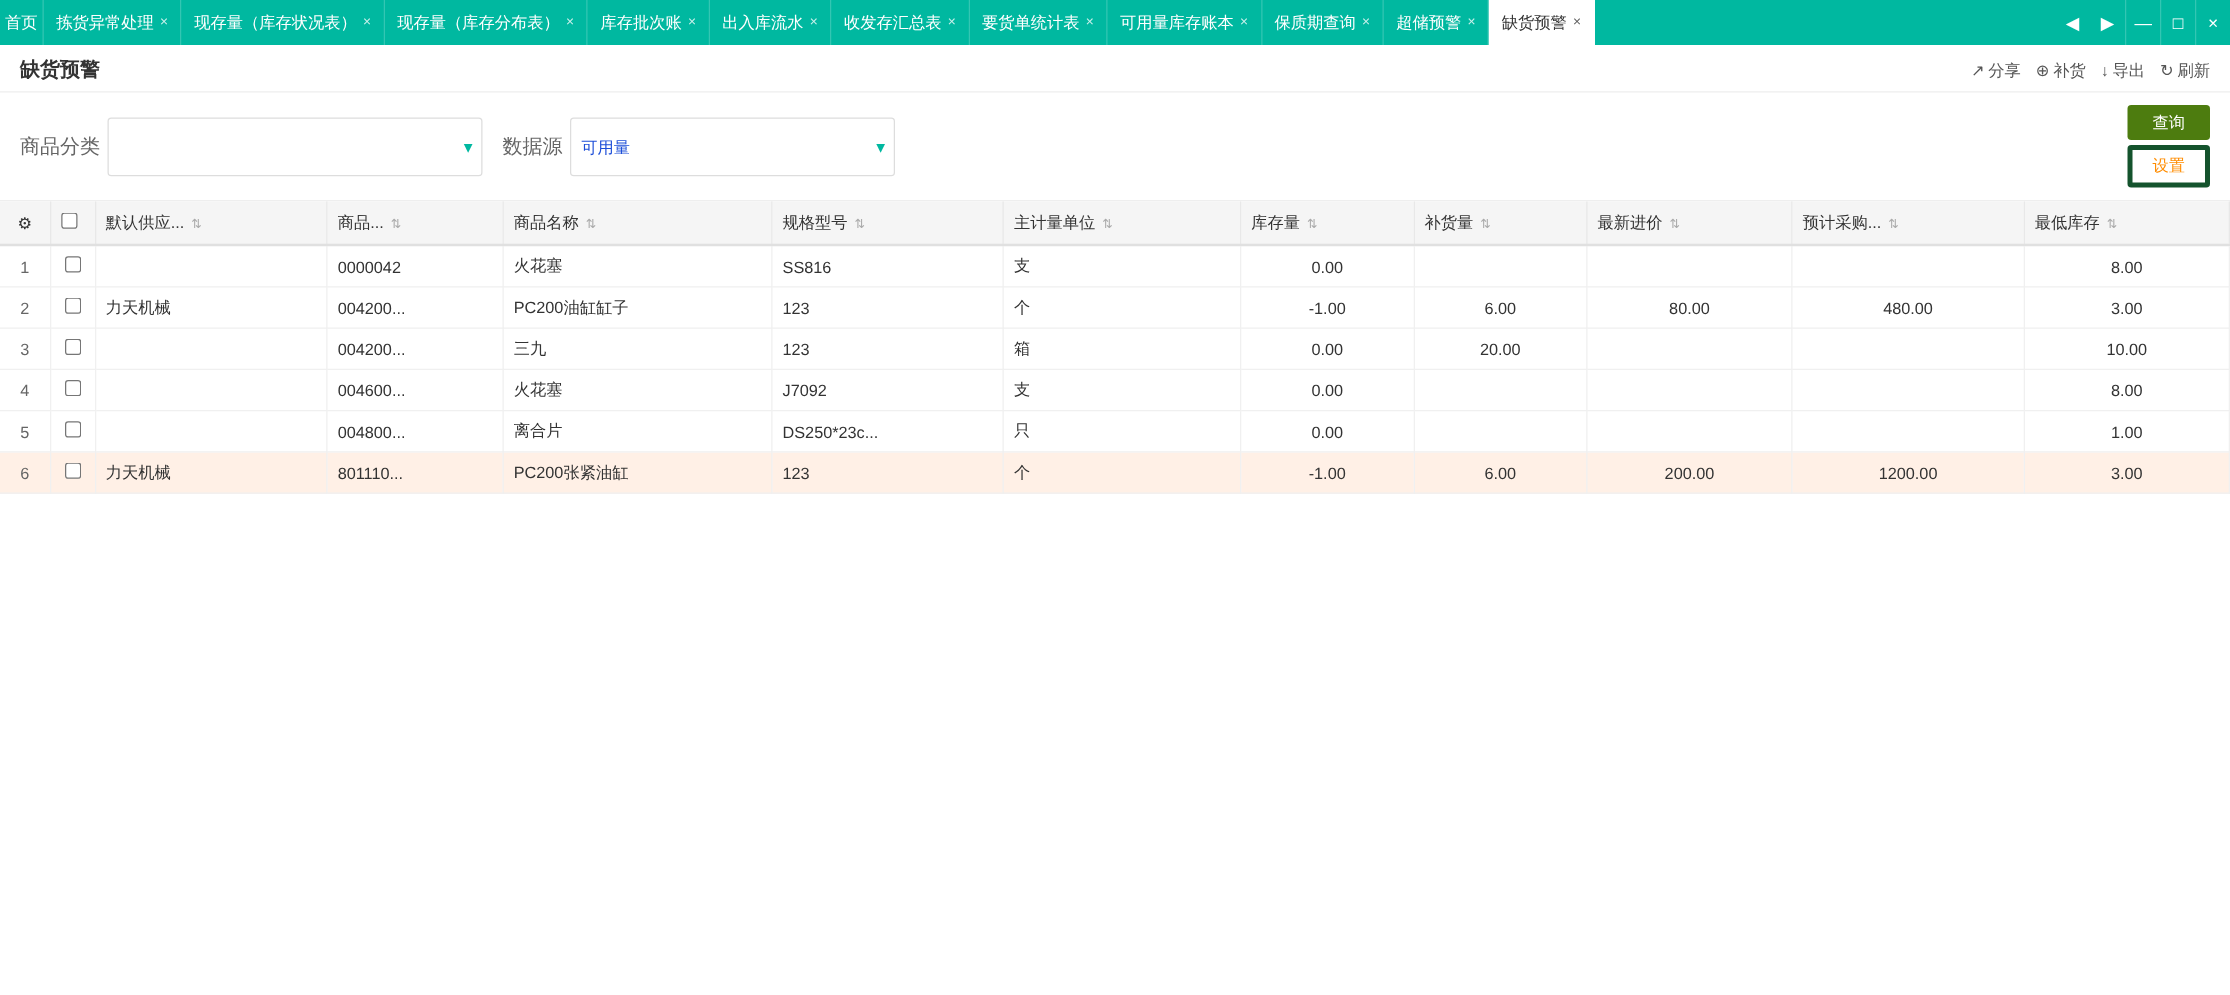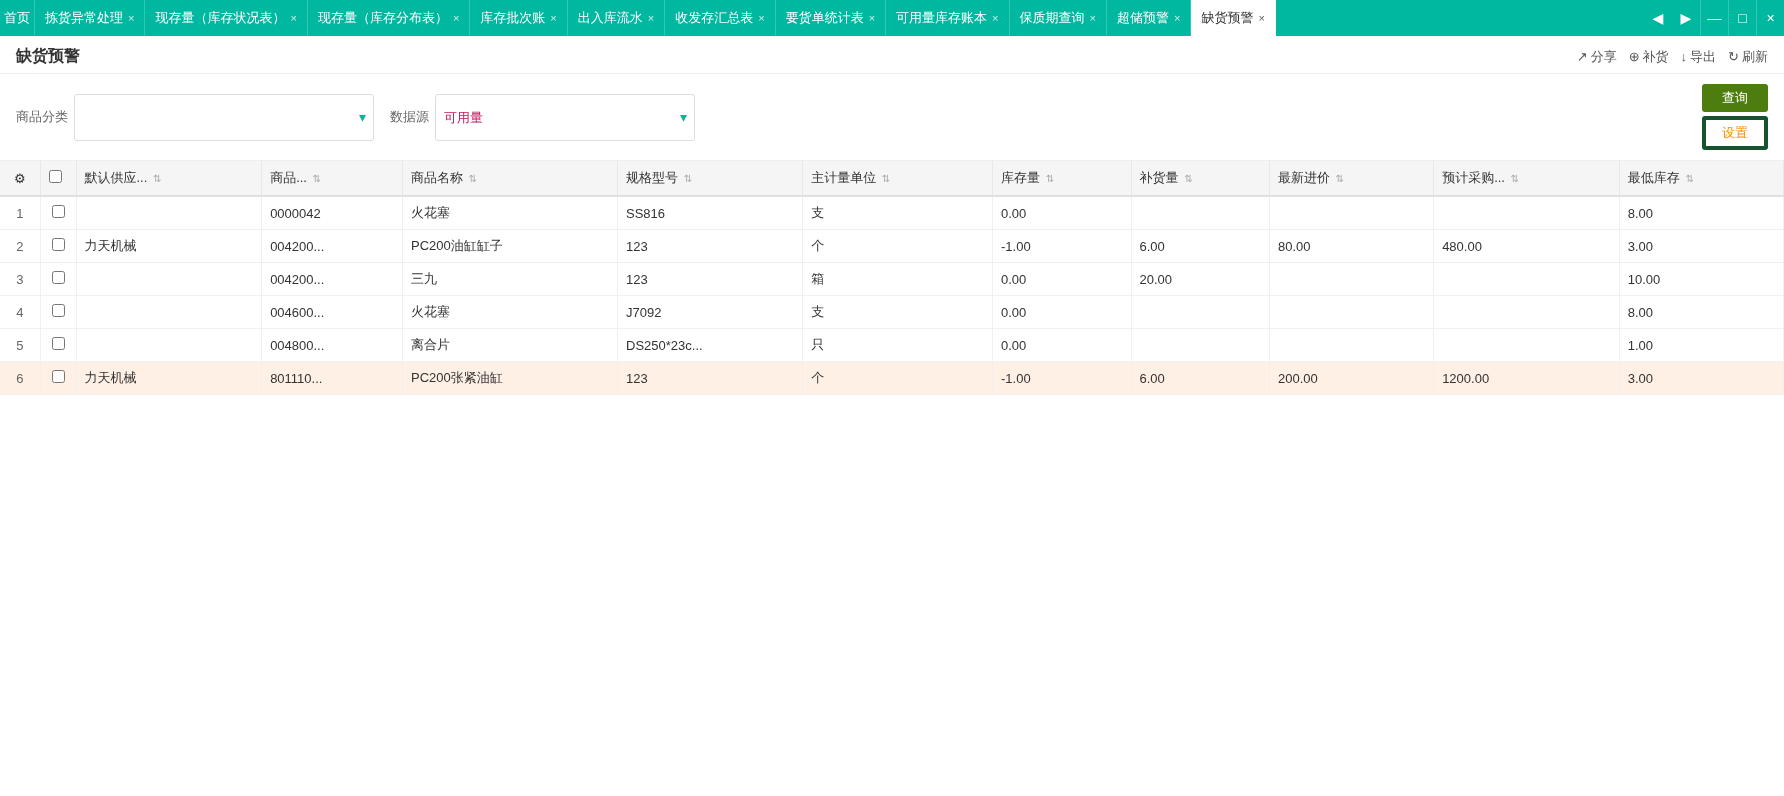--- a/index.html
+++ b/index.html
@@ -116,28 +116,28 @@
       border-bottom: 1px solid #eee;
     }
     .filter-group {
       display: flex;
       align-items: center;
       gap: 6px;
     }
     .filter-label {
       color: #666;
       white-space: nowrap;
-      font-size: 13px;
+      font-size: 16px;
     }
     .filter-select {
       border: 1px solid #ddd;
       border-radius: 3px;
       padding: 4px 28px 4px 8px;
       font-size: 13px;
-      color: #be185d;
+      color: #1d4ed8;
       background: #fff;
       appearance: none;
       -webkit-appearance: none;
       position: relative;
       min-width: 200px;
       cursor: pointer;
       height: 47px;
     }
     .filter-select-wrapper {
       position: relative;
@@ -217,21 +217,21 @@
     tbody tr.highlighted { background: #fff0e6; }
 
     .row-num {
       text-align: center;
       color: #666;
     }
     .row-check {
       text-align: center;
     }
     .num-cell {
-      text-align: left;
+      text-align: center;
     }
     .th-settings {
       text-align: center;
     }
     input[type="checkbox"] {
       cursor: pointer;
       accent-color: #00b8a0;
     }
   </style>
 </head>

